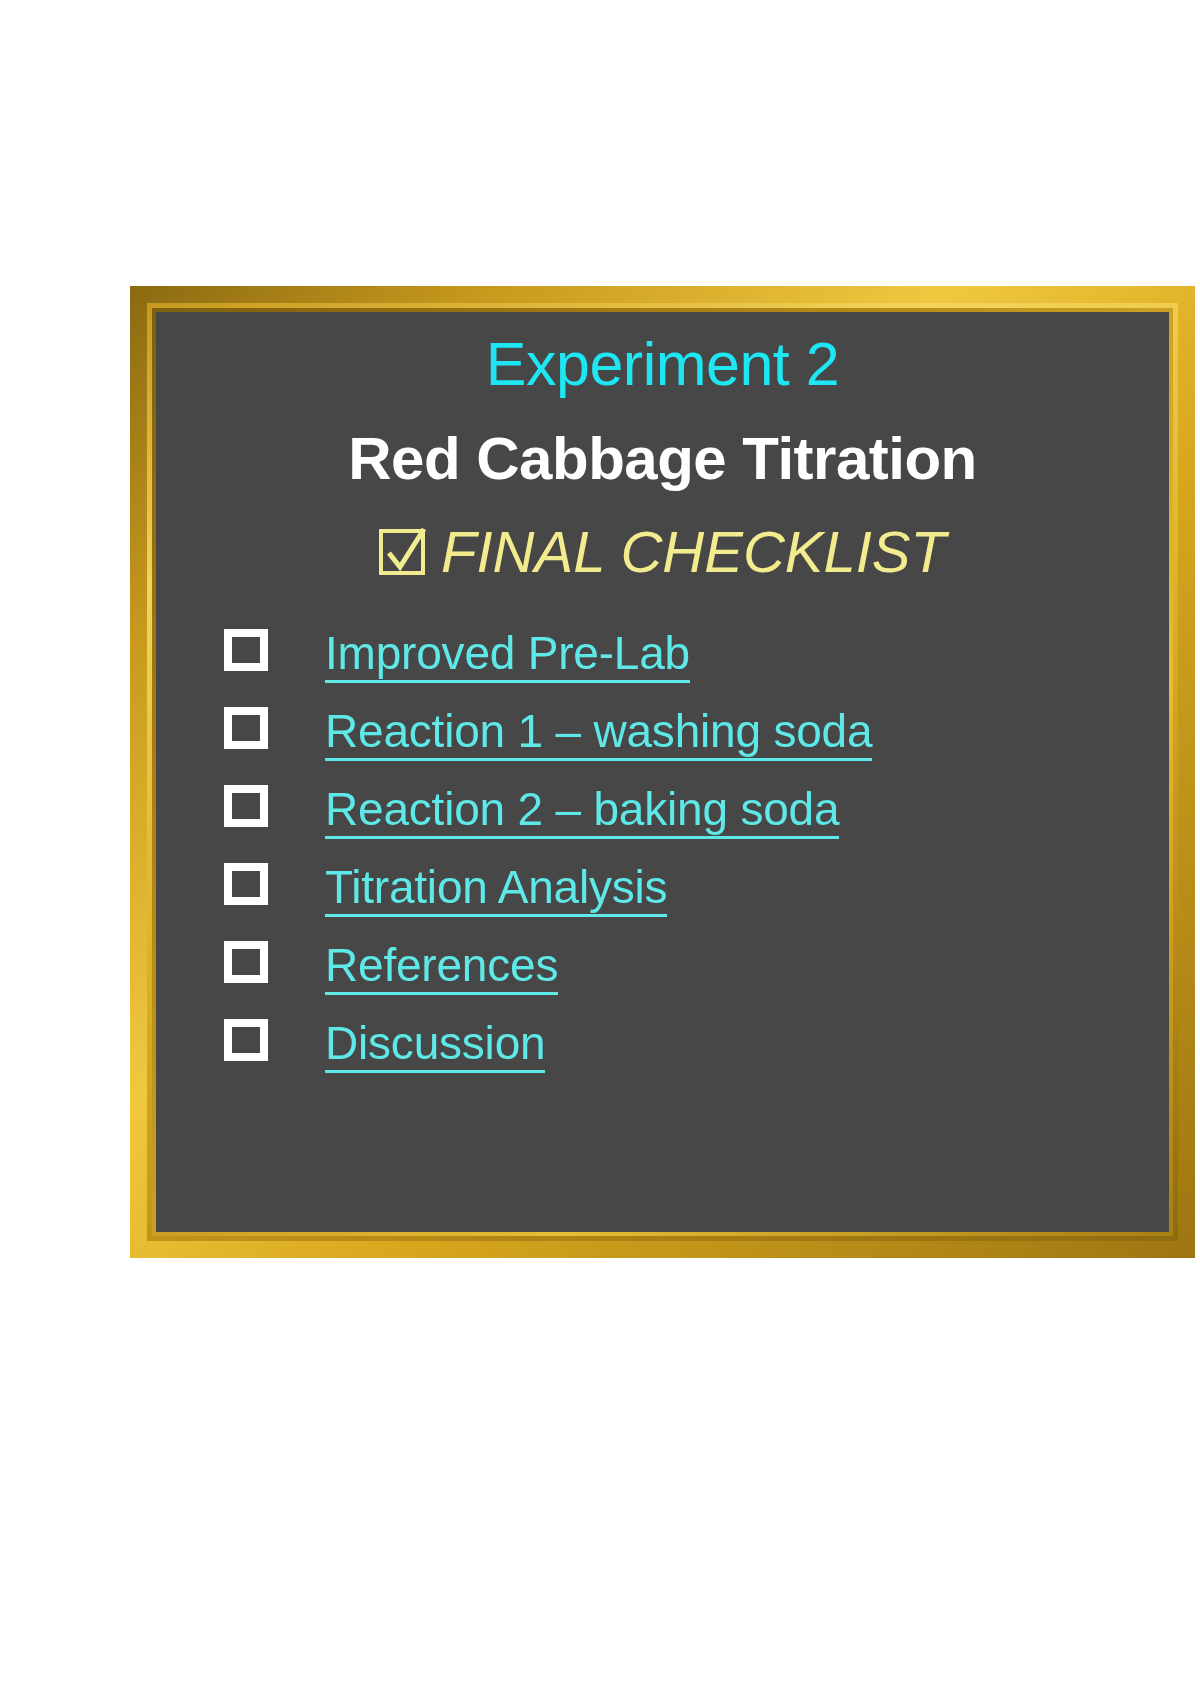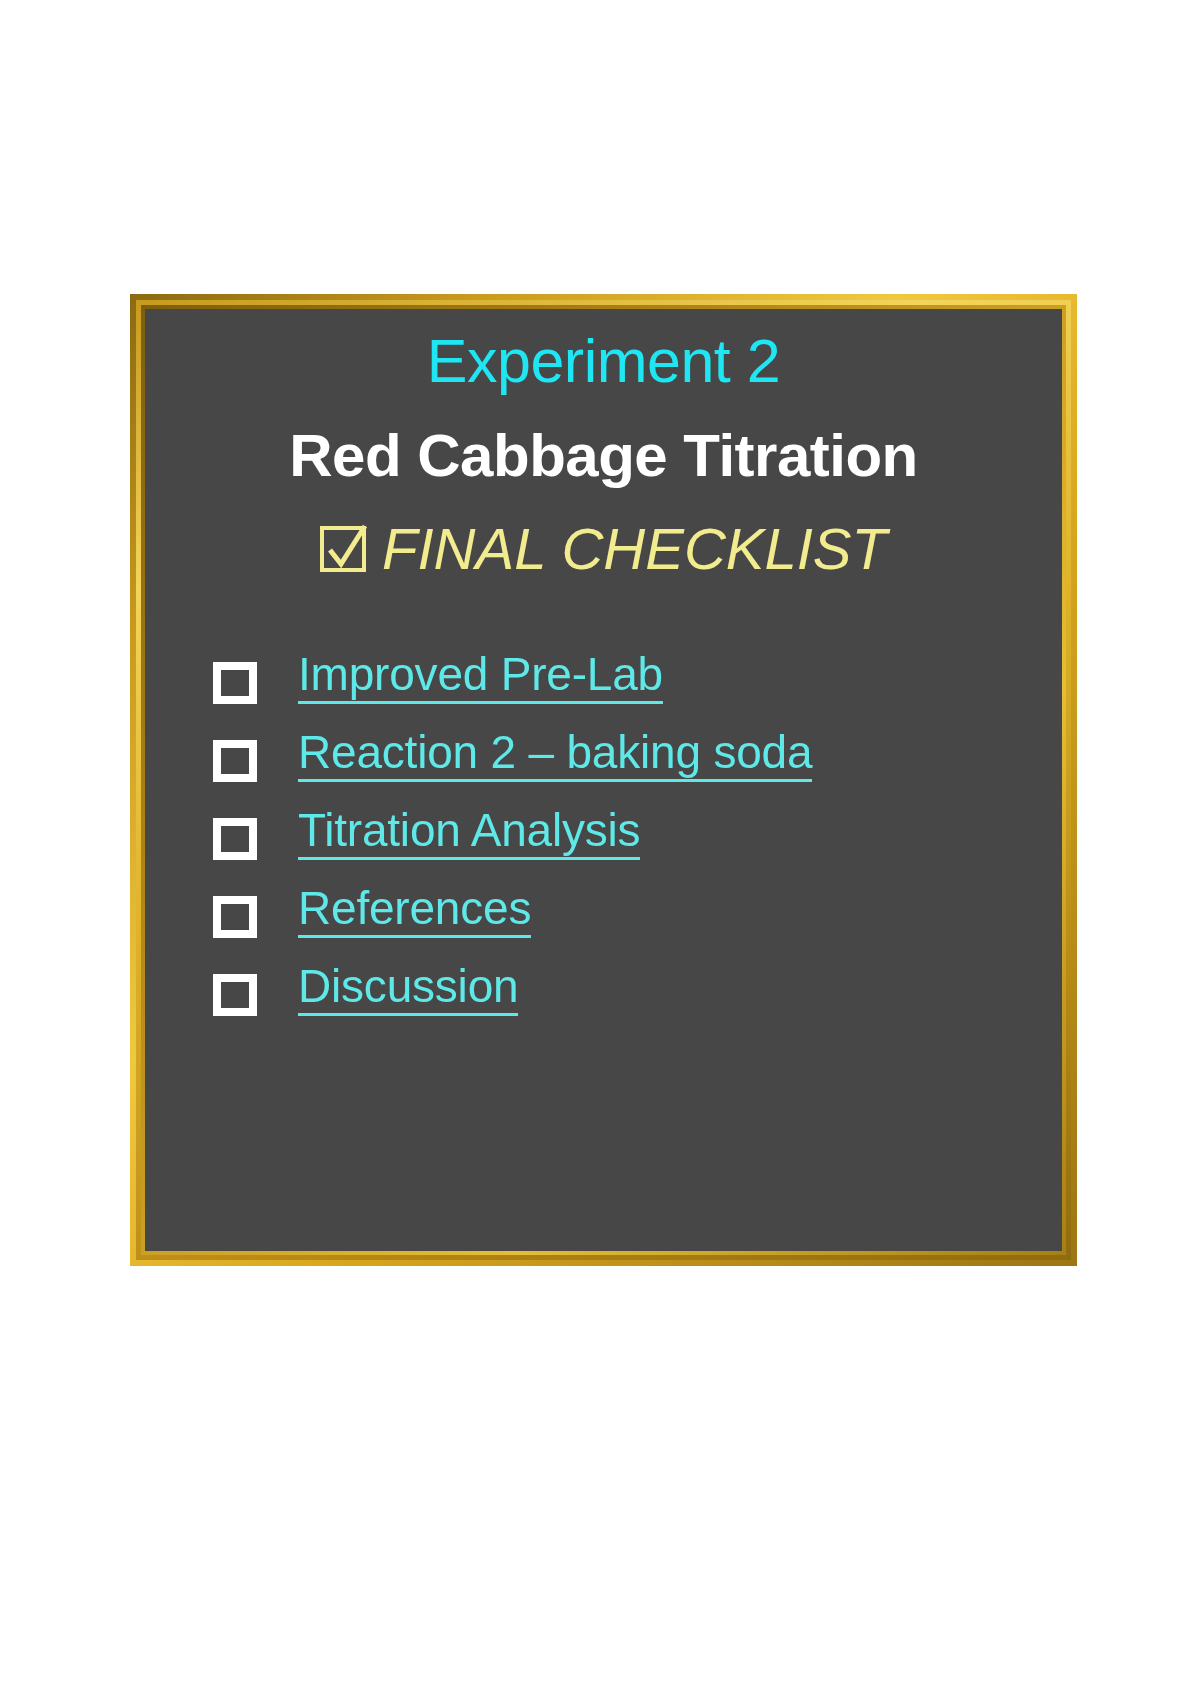--- a/index.html
+++ b/index.html
@@ -13,27 +13,26 @@
     font-family: "Liberation Sans", sans-serif;
     overflow: hidden;
     position: relative;
   }
 
   
   #slide-frame {
     position: absolute;
     left: 130px;
     top: 286px;
-    width: 947px;
+    width: 1065px;
     height: 972px;
     box-sizing: border-box;
     
     background: linear-gradient(135deg, #8a6a12 0%, #c99a1d 18%, #f0c840 40%, #d9a81e 60%, #9d7612 100%);
-    padding: 6px;
-    margin-top: 8px;
+    padding: 17px;
   }
   #frame-band-outer {
     width: 100%;
     height: 100%;
     box-sizing: border-box;
     background: linear-gradient(160deg, #c79a1d 0%, #f3d45a 22%, #e0b32a 48%, #b88a15 78%, #8f6b10 100%);
     padding: 5px;
   }
   #frame-band-inner {
     width: 100%;
@@ -105,23 +104,23 @@
     letter-spacing: 0px;
   }
 
   
   #checklist-items {
     margin-top: 48px;
     padding-left: 68px;
   }
   .checklist-row {
     display: flex;
-    align-items: flex-end;
+    align-items: flex-start;
     height: 78px;
-    gap: 0px;
+    gap: 16px;
   }
   .item-checkbox {
     width: 44px;
     height: 42px;
     box-sizing: border-box;
     border: 8px solid #ffffff;
     background: #474747;
     flex: none;
   }
   .item-link-wrap {
@@ -166,20 +165,26 @@
         <div id="checklist-items">
 
           <div class="checklist-row">
             <span class="item-checkbox"></span>
             <span class="item-link-wrap">
               <a href="#" class="item-link">Improved Pre-Lab</a>
             </span>
           </div>
 
 
+          <div class="checklist-row">
+            <span class="item-checkbox"></span>
+            <span class="item-link-wrap">
+              <a href="#" class="item-link">Reaction 1 – washing soda</a>
+            </span>
+          </div>
 
           <div class="checklist-row">
             <span class="item-checkbox"></span>
             <span class="item-link-wrap">
               <a href="#" class="item-link">Reaction 2 – baking soda</a>
             </span>
           </div>
 
           <div class="checklist-row">
             <span class="item-checkbox"></span>

